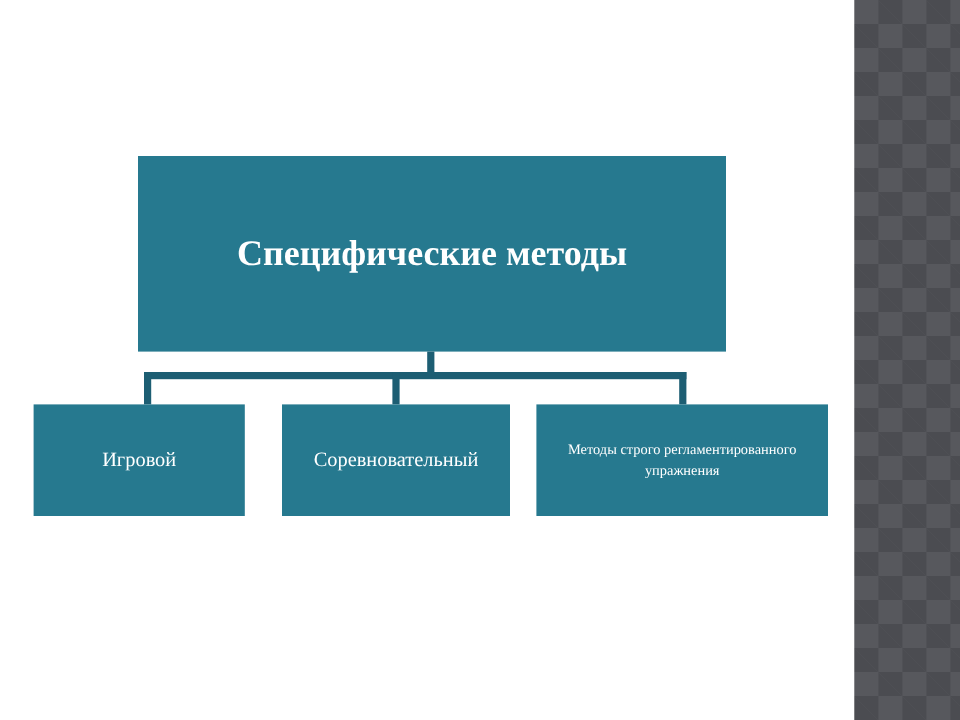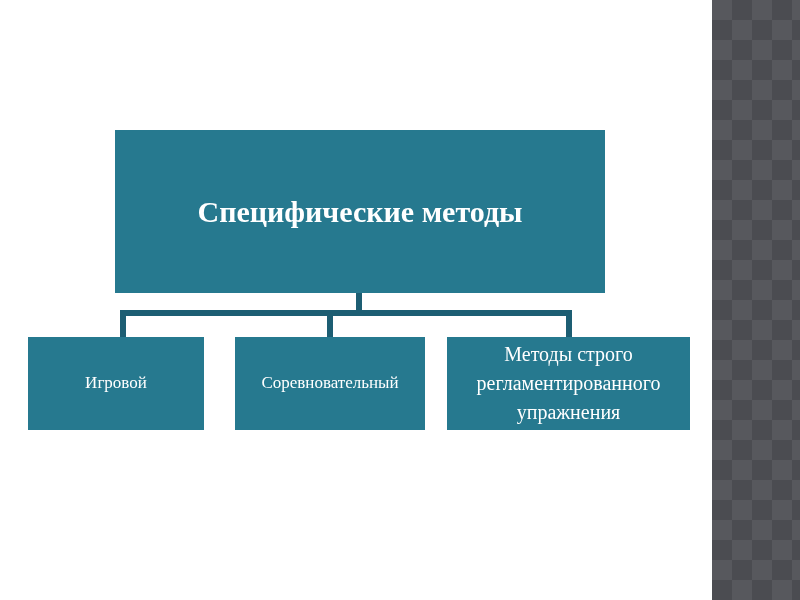--- a/index.html
+++ b/index.html
@@ -56,21 +56,21 @@
 
   .child-box {
     top: 337px;
     height: 93px;
     font-size: 17px;
     padding: 6px 8px;
     line-height: 1.45;
   }
   .child-box-1 { left: 28px;  width: 176px; }
   .child-box-2 { left: 235px; width: 190px; }
-  .child-box-3 { left: 447px; width: 243px; font-size: 20px; }
+  .child-box-3 { left: 447px; width: 243px; font-size: 12px; }
 
   .connector {
     position: absolute;
     background: #1d5e73;
   }
   .conn-stem   { left: 356px; top: 293px; width: 6px;   height: 20px; }
   .conn-hbar   { left: 120px; top: 310px; width: 452px; height: 6px; }
   .conn-drop-1 { left: 120px; top: 310px; width: 6px;   height: 27px; }
   .conn-drop-2 { left: 327px; top: 310px; width: 6px;   height: 27px; }
   .conn-drop-3 { left: 566px; top: 310px; width: 6px;   height: 27px; }

